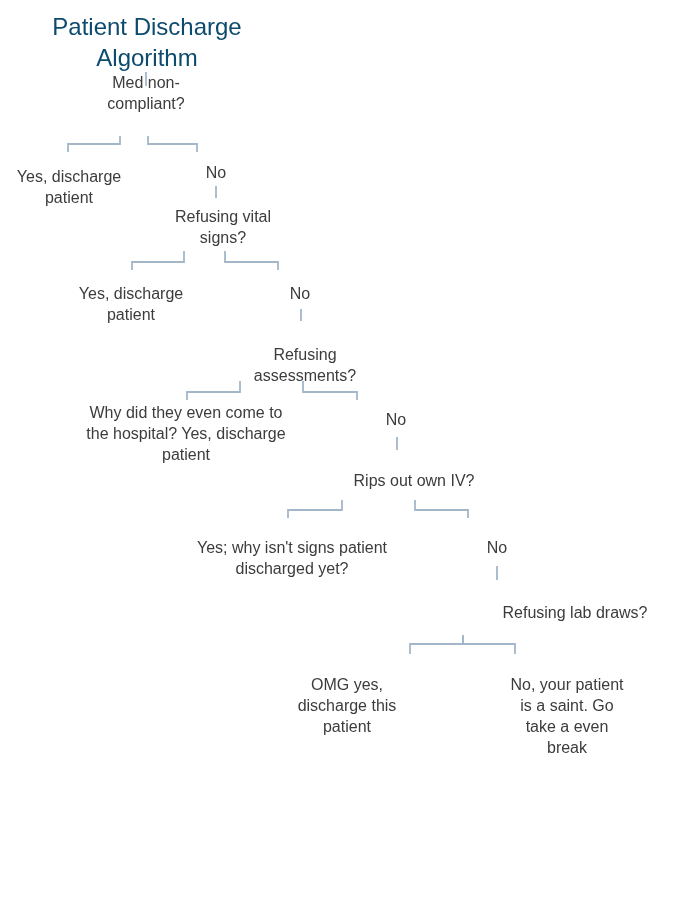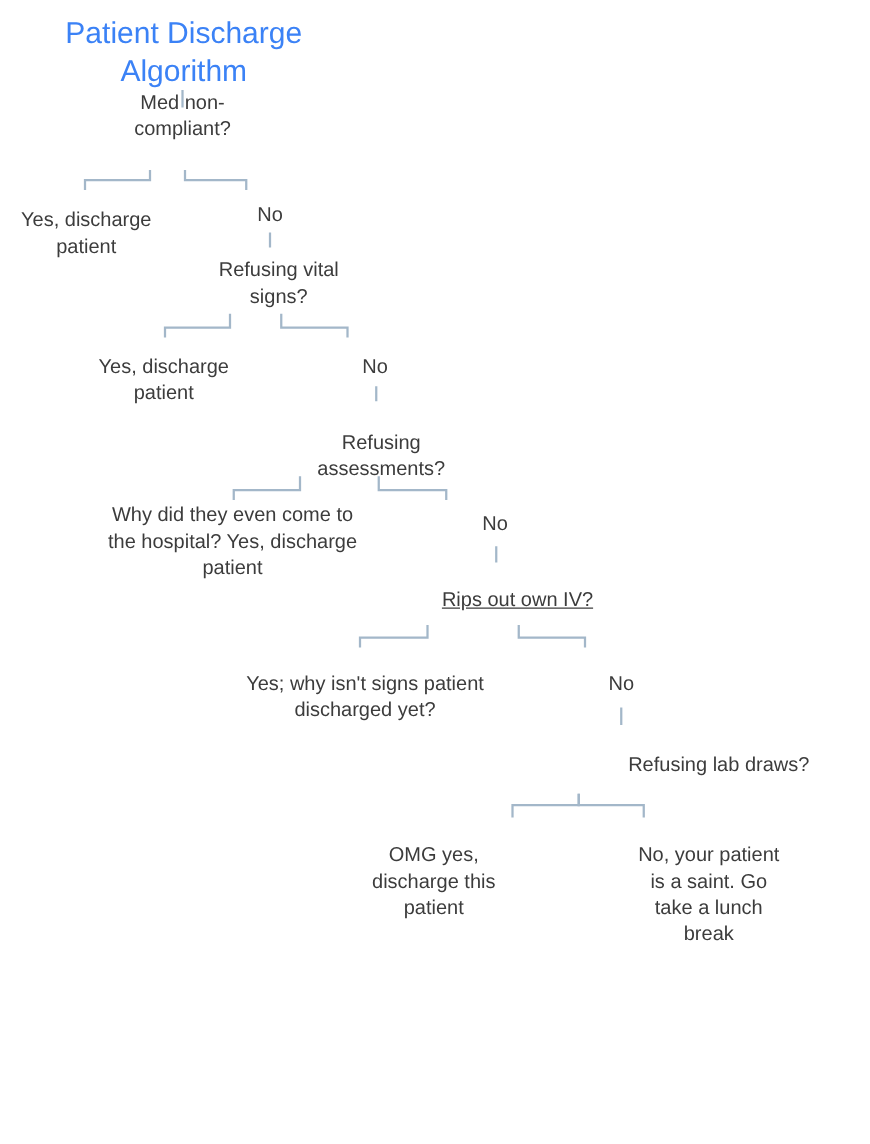--- a/index.html
+++ b/index.html
@@ -38,21 +38,21 @@
     width: max-content;
     max-width: 280px;
     text-align: center;
     white-space: pre-line;
     font-size: 16px;
     line-height: 21px;
   }
   .node.title {
     font-size: 24px;
     line-height: 31px;
-    color: #3b82f6;
+    color: #0c4a6e;
   }
 </style>
 </head>
 <body>
 
 <div class="canvas">
 
   <svg class="connectors" width="696" height="915" viewBox="0 0 696 915" aria-hidden="true">
     <polyline points="146,72 146,86"></polyline>
     <polyline points="120,136 120,144 68,144 68,152"></polyline>
@@ -86,27 +86,27 @@
 patient</div>
   <div class="node" style="left:300px; top:283px;">No</div>
 
   <div class="node" style="left:305px; top:344px;">Refusing
 assessments?</div>
   <div class="node" style="left:186px; top:402px;">Why did they even come to
 the hospital? Yes, discharge
 patient</div>
   <div class="node" style="left:396px; top:409px;">No</div>
 
-  <div class="node" style="left:414px; top:470px;text-decoration:underline;">Rips out own IV?</div>
+  <div class="node" style="left:414px; top:470px;">Rips out own IV?</div>
   <div class="node" style="left:292px; top:537px;">Yes; why isn't signs patient
 discharged yet?</div>
   <div class="node" style="left:497px; top:537px;">No</div>
 
   <div class="node" style="left:527px; top:602px;margin-left:48px;">Refusing lab draws?</div>
   <div class="node" style="left:347px; top:674px;">OMG yes,
 discharge this
 patient</div>
   <div class="node" style="left:567px; top:674px;">No, your patient
 is a saint. Go
-take a lunch
+take a even
 break</div>
 
 </div>
 
 </body></html>

